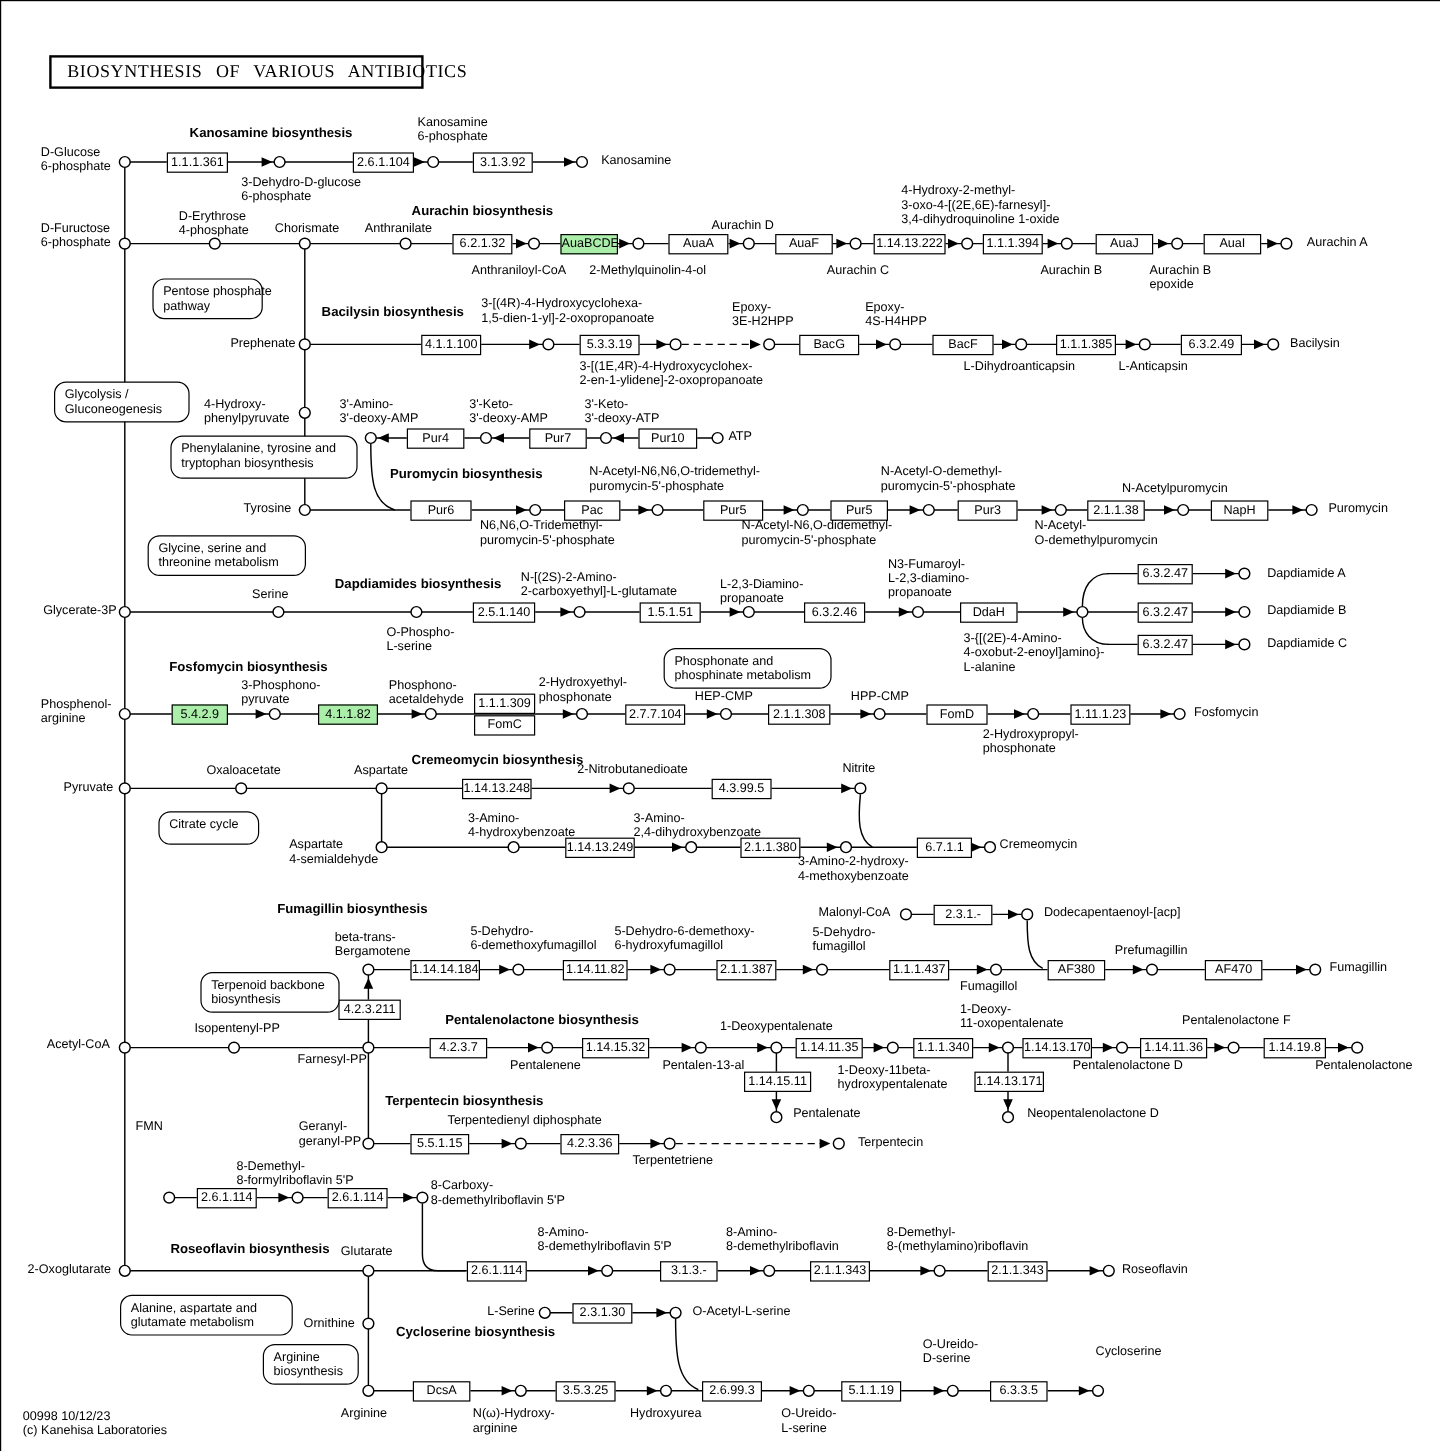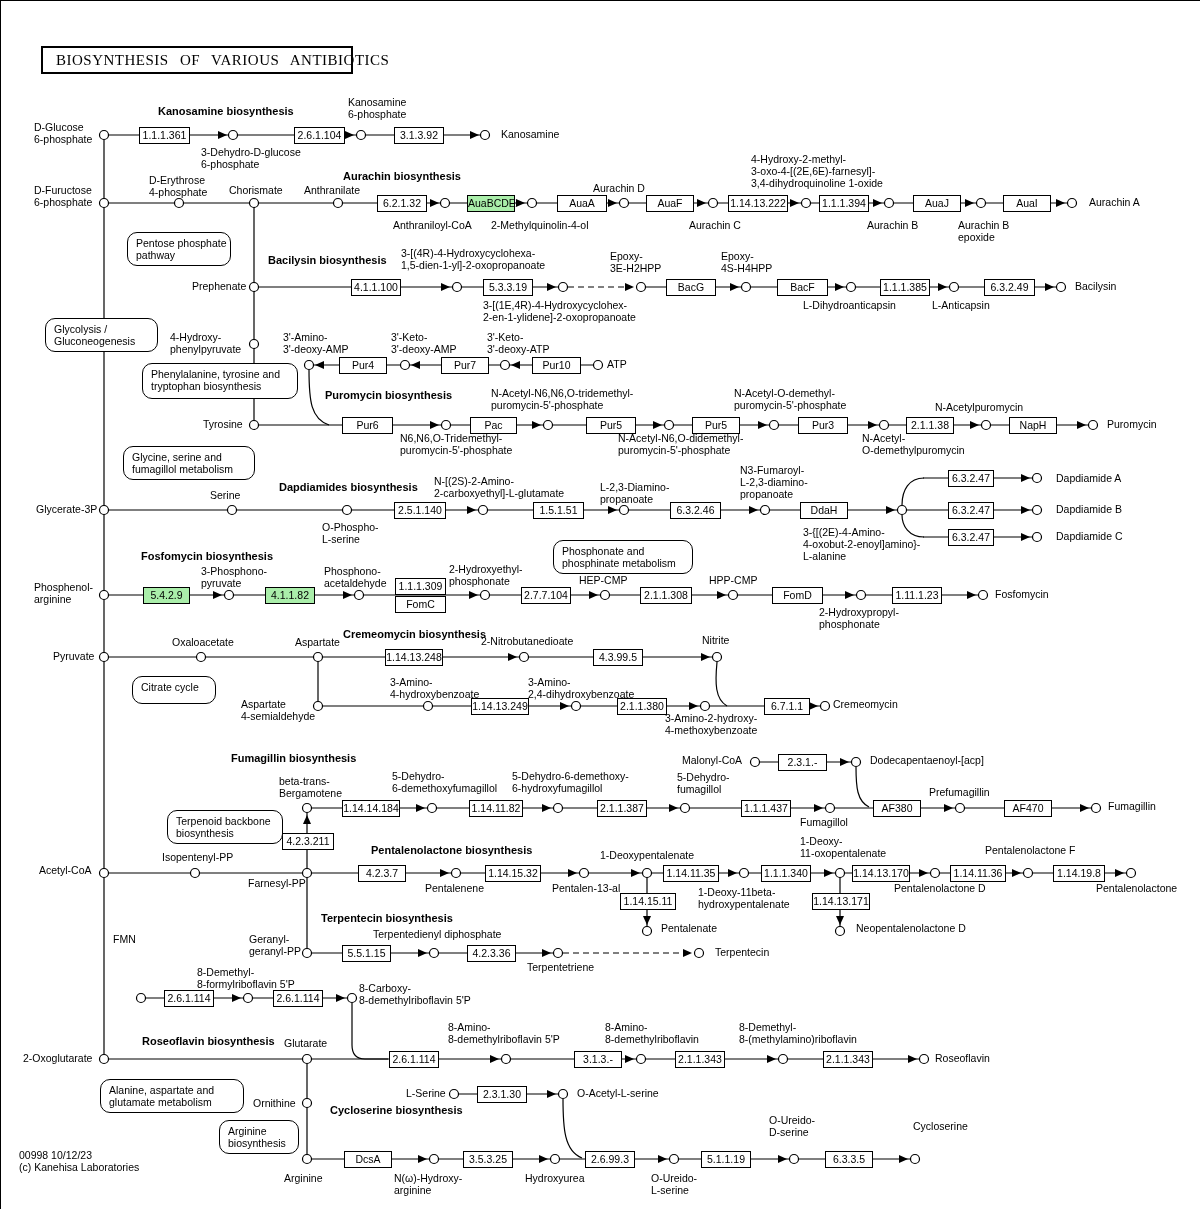--- a/index.html
+++ b/index.html
@@ -8,21 +8,21 @@
   #net{position:absolute;left:0;top:0;}
   .ebox{position:absolute;height:15px;background:#fff;border:1px solid #000;
         font:10.5px/15px "Liberation Sans",sans-serif;text-align:center;white-space:nowrap;overflow:visible;}
   .ebox.green{background:var(--hl,#aaeeaa);}
   .lbl{position:absolute;font:10.5px/11.8px "Liberation Sans",sans-serif;color:#000;white-space:pre;}
   .sec{position:absolute;font:bold 11px/12px "Liberation Sans",sans-serif;white-space:pre;}
   .plink{position:absolute;border:1px solid #000;border-radius:10px;background:#fff;
          font:10.5px/12px "Liberation Sans",sans-serif;padding:4px 4px 0 8px;white-space:pre;box-sizing:border-box;}
   #titlebox{position:absolute;left:40px;top:45px;width:312px;height:28px;border:2px solid #000;box-sizing:border-box;
             font:15px/24px "Liberation Serif",serif;letter-spacing:.5px;word-spacing:7px;padding-left:13px;white-space:nowrap;}
-  #footer{position:absolute;left:18px;top:1148px;font:10.5px/12px "Liberation Sans",sans-serif;white-space:pre;}
+  #footer{position:absolute;left:18px;top:1173px;font:10.5px/12px "Liberation Sans",sans-serif;white-space:pre;}
 </style>
 </head>
 <body>
 
 <div id="stage" style="--hl: #aaeeaa;">
   <div id="titlebox">BIOSYNTHESIS  OF  VARIOUS  ANTIBIOTICS</div>
   <svg id="net" width="1200" height="1209" viewBox="0 0 1200 1209">
       <line x1="103" y1="134" x2="103" y2="1058" stroke="#000000" stroke-width="1.2" stroke-dasharray="none"></line>
       <line x1="253" y1="202" x2="253" y2="424" stroke="#000000" stroke-width="1.2" stroke-dasharray="none"></line>
       <line x1="317" y1="656" x2="317" y2="705" stroke="#000000" stroke-width="1.2" stroke-dasharray="none"></line>
@@ -314,21 +314,21 @@
     <div class="ebox" style="left: 851px; top: 864px; width: 56px;">1.14.13.170</div>
     <div class="ebox" style="left: 949px; top: 864px; width: 54px;">1.14.11.36</div>
     <div class="ebox" style="left: 1052px; top: 864px; width: 50px;">1.14.19.8</div>
     <div class="ebox" style="left: 619px; top: 892px; width: 54px;">1.14.15.11</div>
     <div class="ebox" style="left: 811px; top: 892px; width: 56px;">1.14.13.171</div>
     <div class="ebox" style="left: 341px; top: 944px; width: 47px;">5.5.1.15</div>
     <div class="ebox" style="left: 466px; top: 944px; width: 47px;">4.2.3.36</div>
     <div class="ebox" style="left: 163px; top: 989px; width: 48px;">2.6.1.114</div>
     <div class="ebox" style="left: 272px; top: 989px; width: 48px;">2.6.1.114</div>
     <div class="ebox" style="left: 388px; top: 1050px; width: 48px;">2.6.1.114</div>
-    <div class="ebox" style="left: 549px; top: 1050px; width: 46px; margin-left: 24px;">3.1.3.-</div>
+    <div class="ebox" style="left: 549px; top: 1050px; width: 46px;">3.1.3.-</div>
     <div class="ebox" style="left: 674px; top: 1050px; width: 48px;">2.1.1.343</div>
     <div class="ebox" style="left: 822px; top: 1050px; width: 48px;">2.1.1.343</div>
     <div class="ebox" style="left: 476px; top: 1085px; width: 48px;">2.3.1.30</div>
     <div class="ebox" style="left: 343px; top: 1150px; width: 46px;">DcsA</div>
     <div class="ebox" style="left: 462px; top: 1150px; width: 48px;">3.5.3.25</div>
     <div class="ebox" style="left: 584px; top: 1150px; width: 48px;">2.6.99.3</div>
     <div class="ebox" style="left: 700px; top: 1150px; width: 48px;">5.1.1.19</div>
     <div class="ebox" style="left: 824px; top: 1150px; width: 46px;">6.3.3.5</div>
     <div class="lbl" style="left: 33px; top: 121px;">D-Glucose
 6-phosphate</div>
@@ -496,28 +496,28 @@
     <div class="sec" style="left: 267px; top: 253px;">Bacilysin biosynthesis</div>
     <div class="sec" style="left: 324px; top: 388px;">Puromycin biosynthesis</div>
     <div class="sec" style="left: 278px; top: 480px;">Dapdiamides biosynthesis</div>
     <div class="sec" style="left: 140px; top: 549px;">Fosfomycin biosynthesis</div>
     <div class="sec" style="left: 342px; top: 627px;">Cremeomycin biosynthesis</div>
     <div class="sec" style="left: 230px; top: 751px;">Fumagillin biosynthesis</div>
     <div class="sec" style="left: 370px; top: 843px;">Pentalenolactone biosynthesis</div>
     <div class="sec" style="left: 320px; top: 911px;">Terpentecin biosynthesis</div>
     <div class="sec" style="left: 141px; top: 1034px;">Roseoflavin biosynthesis</div>
     <div class="sec" style="left: 329px; top: 1103px;">Cycloserine biosynthesis</div>
-    <div class="plink" style="left: 126px; top: 231px; width: 104px; height: 34px;">Pentose phosphate
+    <div class="plink" style="left: 126px; top: 231px; width: 92px; height: 34px;">Pentose phosphate
 pathway</div>
     <div class="plink" style="left: 44px; top: 317px; width: 113px; height: 34px;">Glycolysis /
 Gluconeogenesis</div>
     <div class="plink" style="left: 141px; top: 362px; width: 156px; height: 36px;">Phenylalanine, tyrosine and
 tryptophan biosynthesis</div>
     <div class="plink" style="left: 122px; top: 445px; width: 132px; height: 34px;">Glycine, serine and
-fumagillol metabolism</div>
+threonine metabolism</div>
     <div class="plink" style="left: 552px; top: 539px; width: 140px; height: 34px;">Phosphonate and
 phosphinate metabolism</div>
     <div class="plink" style="left: 131px; top: 675px; width: 84px; height: 28px;">Citrate cycle</div>
     <div class="plink" style="left: 166px; top: 809px; width: 116px; height: 34px;">Terpenoid backbone
 biosynthesis</div>
     <div class="plink" style="left: 99px; top: 1078px; width: 144px; height: 34px;">Alanine, aspartate and
 glutamate metabolism</div>
     <div class="plink" style="left: 218px; top: 1119px; width: 80px; height: 34px;">Arginine
 biosynthesis</div>
   </div>

